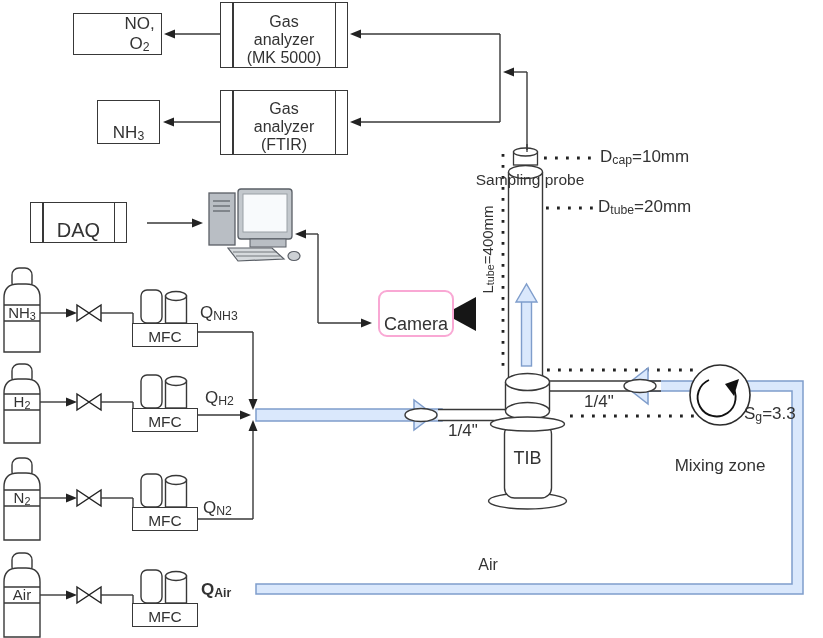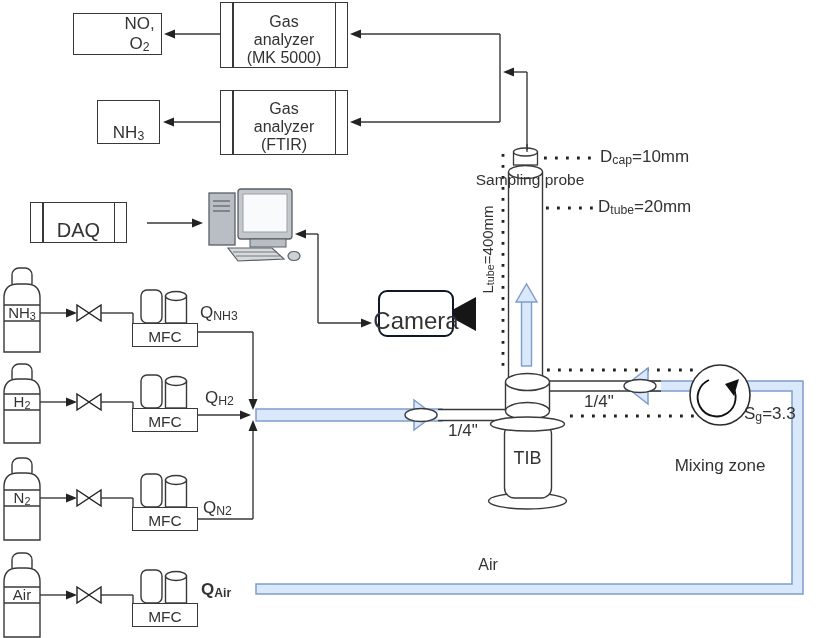--- a/index.html
+++ b/index.html
@@ -224,21 +224,21 @@
     <div>(FTIR)</div>
   </div>
 </div>
 
 <div class="box" style="left:30px;top:202px;width:97px;height:41px;font-size:20px;">
   <div class="pline" style="left:11px;"></div>
   <div class="pline" style="right:11px;"></div>
   <span>DAQ</span>
 </div>
 
-<div class="box" style="left:378px;top:290px;width:76px;height:47px;border:2px solid #0f172a;border-radius:9px;font-size:24px;">
+<div class="box" style="left:378px;top:290px;width:76px;height:47px;border:2px solid #f9a8d4;border-radius:9px;font-size:18px;">
   <span>Camera</span>
 </div>
 
 <div class="lbl" style="left:455px;top:127px;width:150px;text-align:center;font-size:15.5px;margin-top:44px;">
   <span>Sampling probe</span>
 </div>
 
 <div class="lbl big" style="left:600px;top:147px;">
   <span>D</span><span class="sub">cap</span><span>=10mm</span>
 </div>

